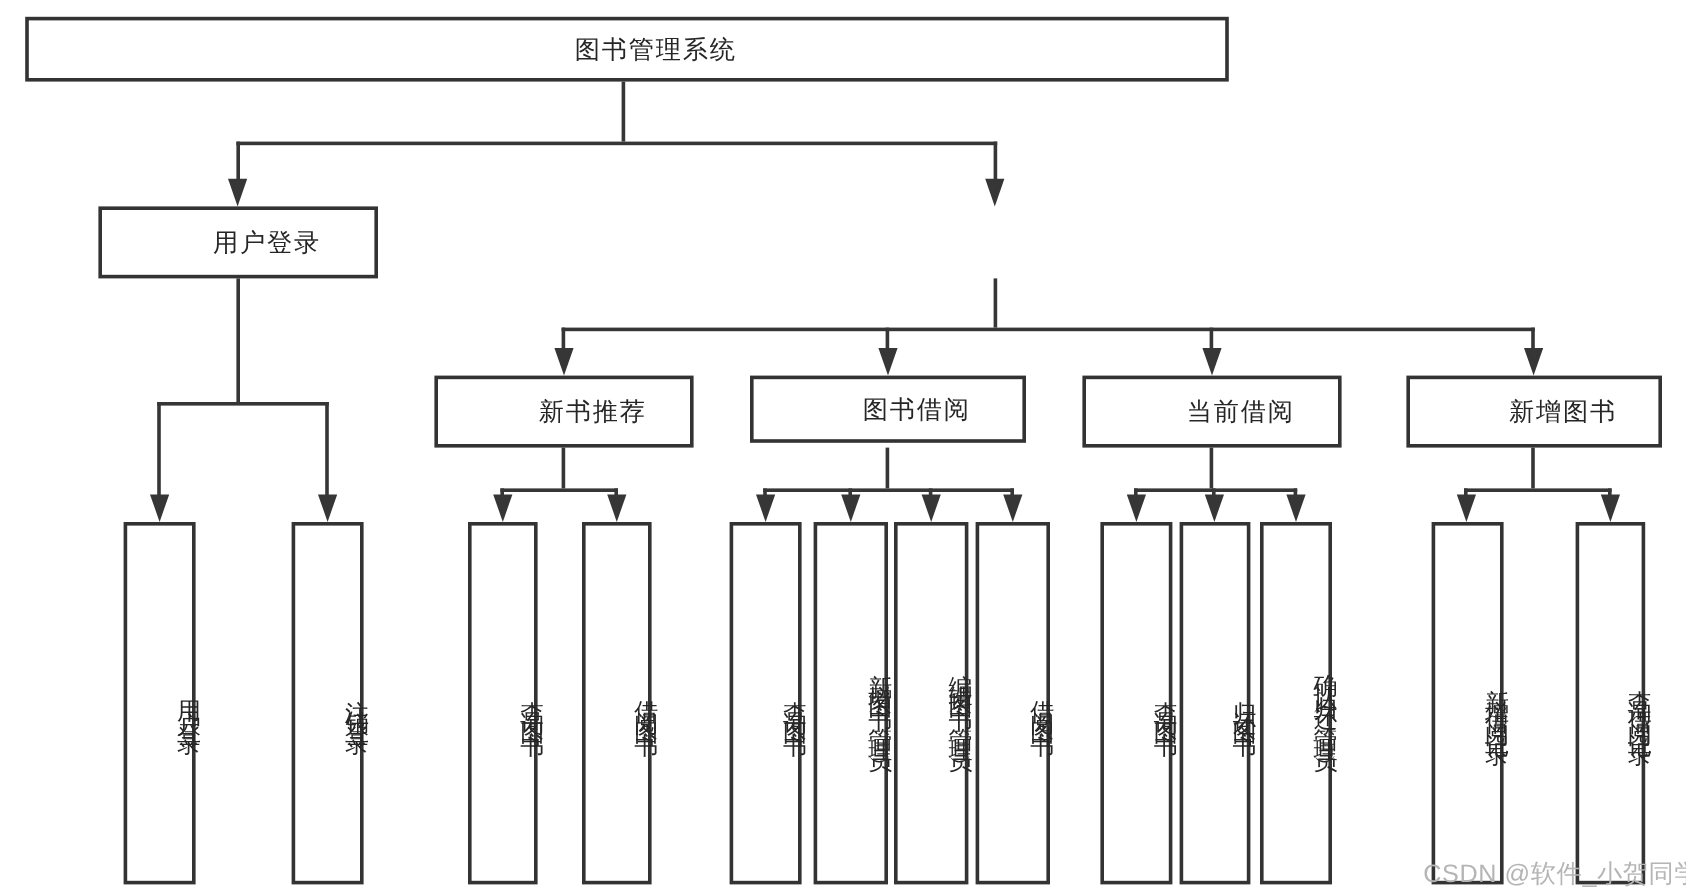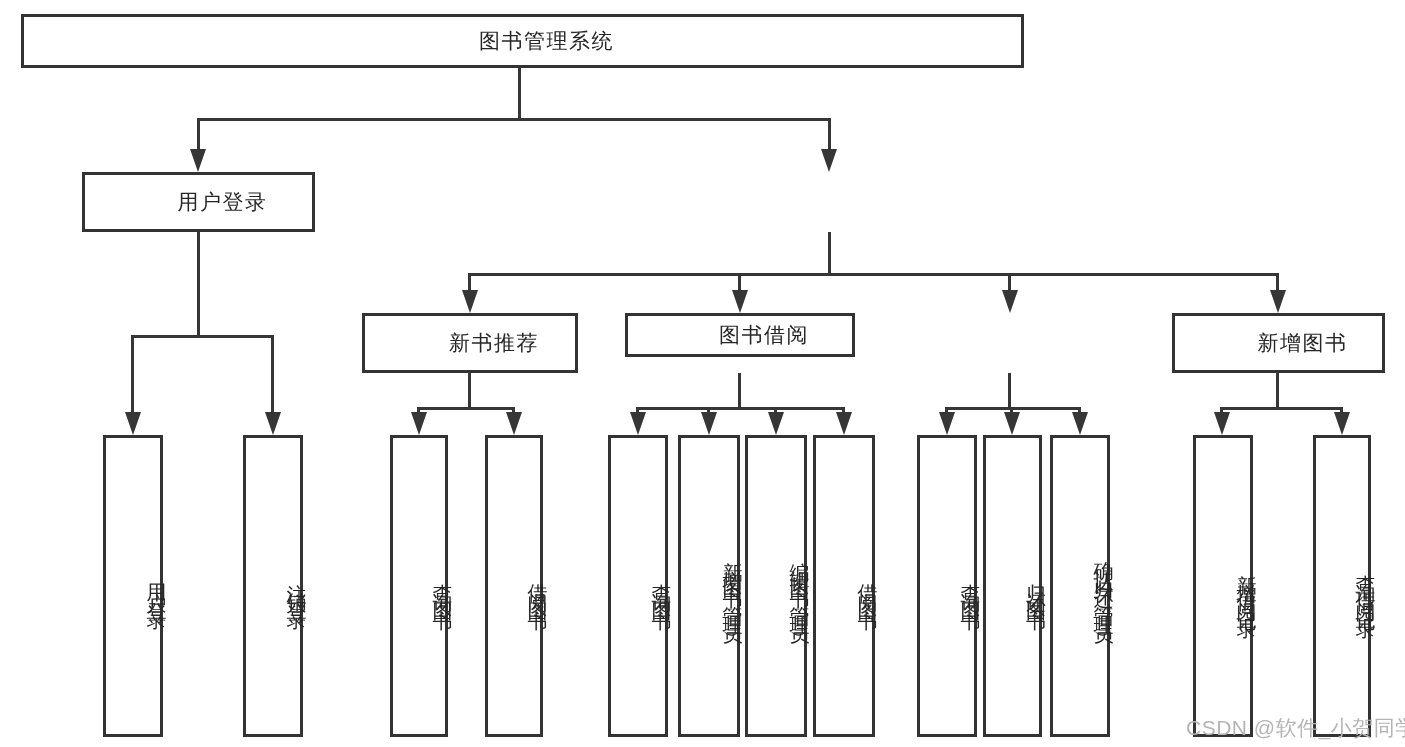--- a/index.html
+++ b/index.html
@@ -41,24 +41,27 @@
 
   <div class="node hl" style="left:82px;top:172px;width:233px;height:60px;">
     <span class="lbl">用户登录</span>
   </div>
 
 
   <div class="node hl" style="left:362px;top:313px;width:216px;height:60px;">
     <span class="lbl">新书推荐</span>
   </div>
 
-  <div class="node hl" style="left:625px;top:313px;width:230px;height:44px;">
+  <div class="node hl" style="left:625px;top:313px;width:230px;height:56px;">
     <span class="lbl">图书借阅</span>
   </div>
 
+  <div class="node hl" style="left:902px;top:313px;width:216px;height:60px;">
+    <span class="lbl">当前借阅</span>
+  </div>
 
   <div class="node hl" style="left:1172px;top:313px;width:213px;height:60px;">
     <span class="lbl">新增图书</span>
   </div>
 
   <div class="node vl" style="left:103px;top:435px;width:60px;height:302px;">
     <span class="lbl">用户登录</span>
   </div>
 
   <div class="node vl" style="left:243px;top:435px;width:60px;height:302px;">

